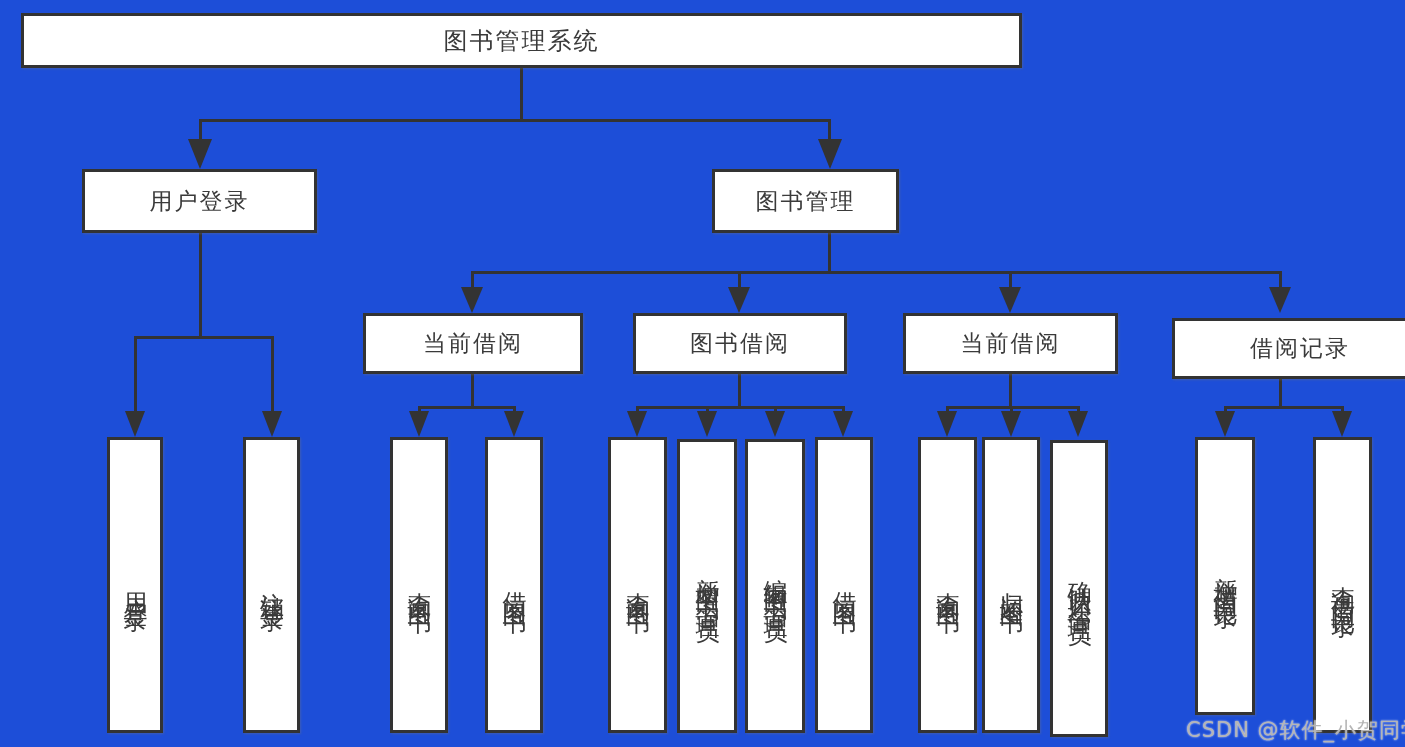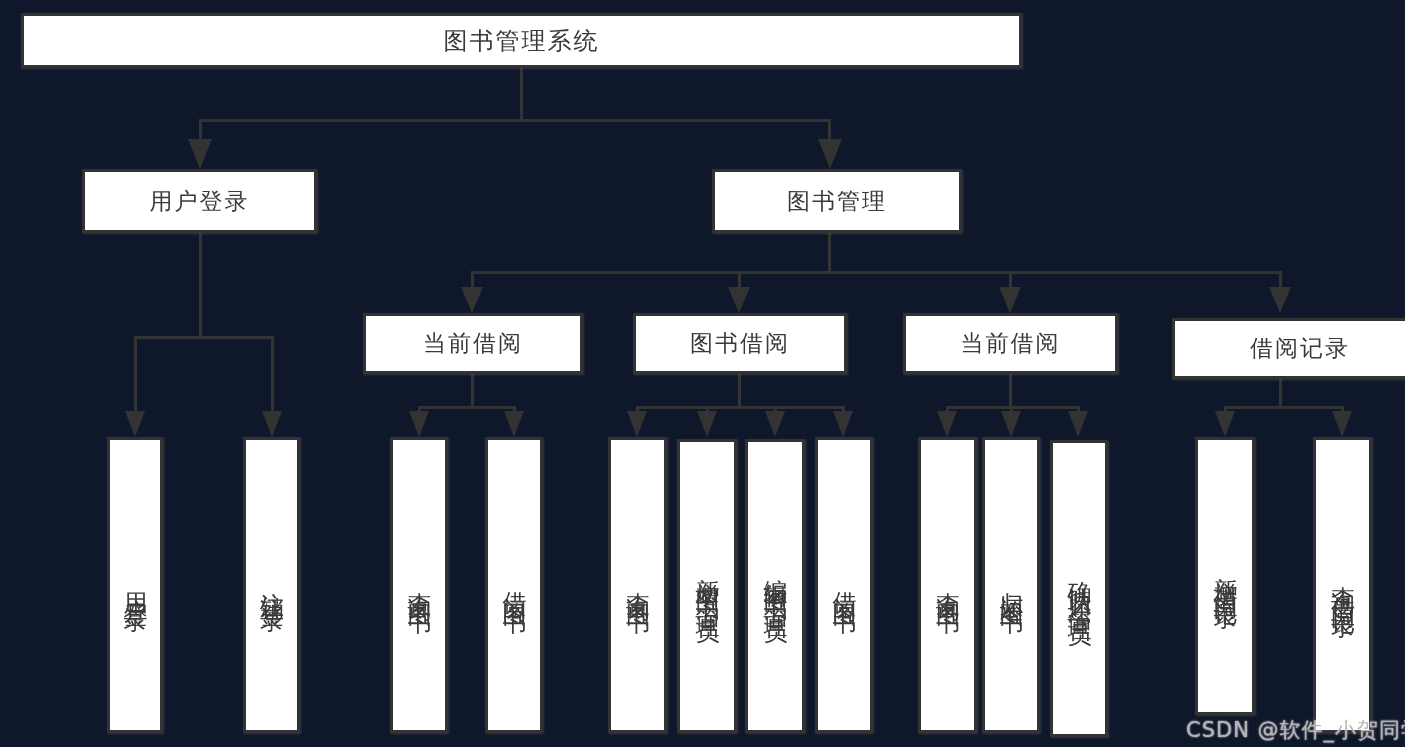--- a/index.html
+++ b/index.html
@@ -5,21 +5,21 @@
   html, body {
     margin: 0;
     padding: 0;
     background: #ffffff;
     font-family: "DejaVu Sans", "Liberation Sans", sans-serif;
   }
   .canvas {
     position: relative;
     width: 1405px;
     height: 747px;
-    background: #0f172a;
+    background: #1d4ed8;
     overflow: hidden;
   }
   
   .node {
     position: absolute;
     box-sizing: border-box;
     border: 3px solid #333333;
     background: #ffffff;
     display: flex;
     align-items: center;
@@ -79,21 +79,21 @@
   <div class="ln" style="left:520px; top:68px; width:3px; height:53px;"></div>
   <div class="ln" style="left:199px; top:119px; width:632px; height:3px;"></div>
   <div class="ln" style="left:199px; top:119px; width:3px; height:22px;"></div>
   <div class="ln" style="left:828px; top:119px; width:3px; height:22px;"></div>
   <div class="ah ah-lg" style="left:188px; top:139px;"></div>
   <div class="ah ah-lg" style="left:818px; top:139px;"></div>
 
   <div class="node h" style="left:82px; top:169px; width:235px; height:64px;">
     <span>用户登录</span>
   </div>
-  <div class="node h" style="left:712px; top:169px; width:250px; height:64px;">
+  <div class="node h" style="left:712px; top:169px; width:187px; height:64px;">
     <span>图书管理</span>
   </div>
 
   <div class="ln" style="left:199px; top:233px; width:3px; height:105px;"></div>
   <div class="ln" style="left:134px; top:336px; width:139px; height:3px;"></div>
   <div class="ln" style="left:134px; top:336px; width:3px; height:78px;"></div>
   <div class="ln" style="left:271px; top:336px; width:3px; height:78px;"></div>
   <div class="ah ah-sm" style="left:125px; top:411px;"></div>
   <div class="ah ah-sm" style="left:262px; top:411px;"></div>
 

